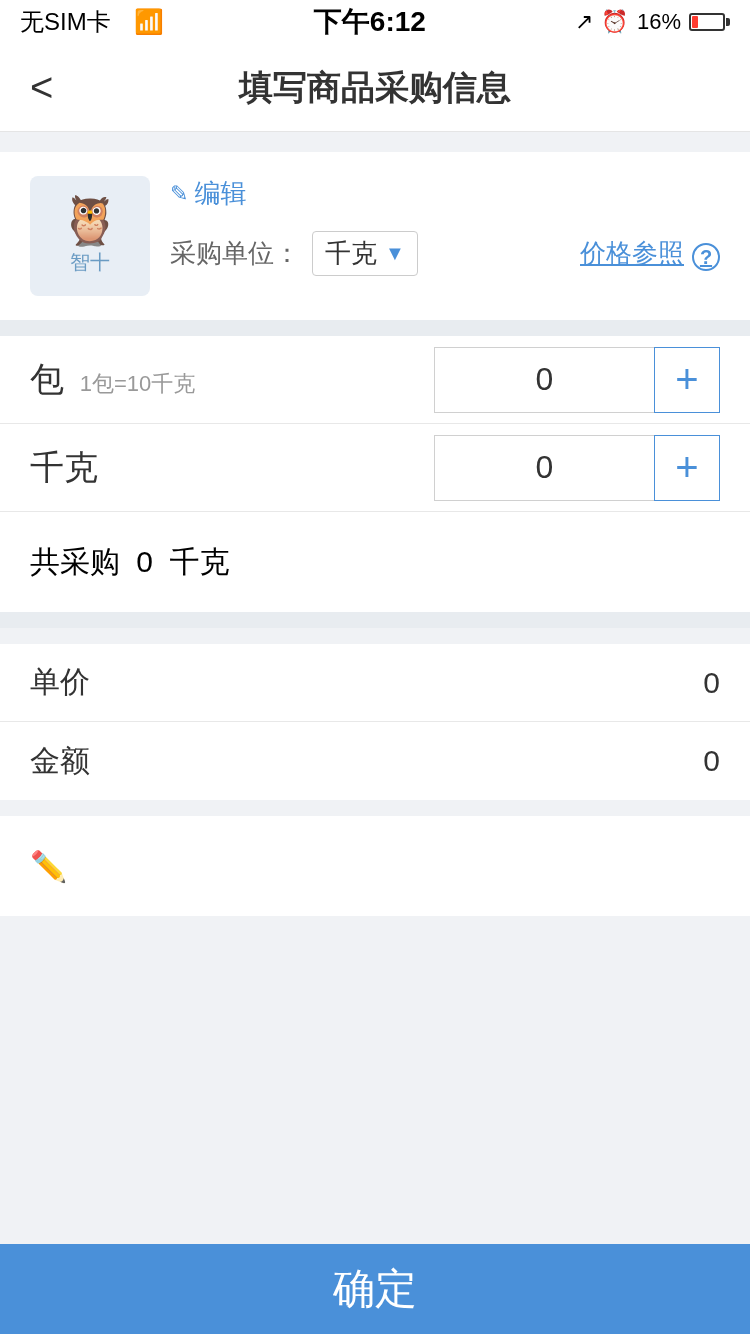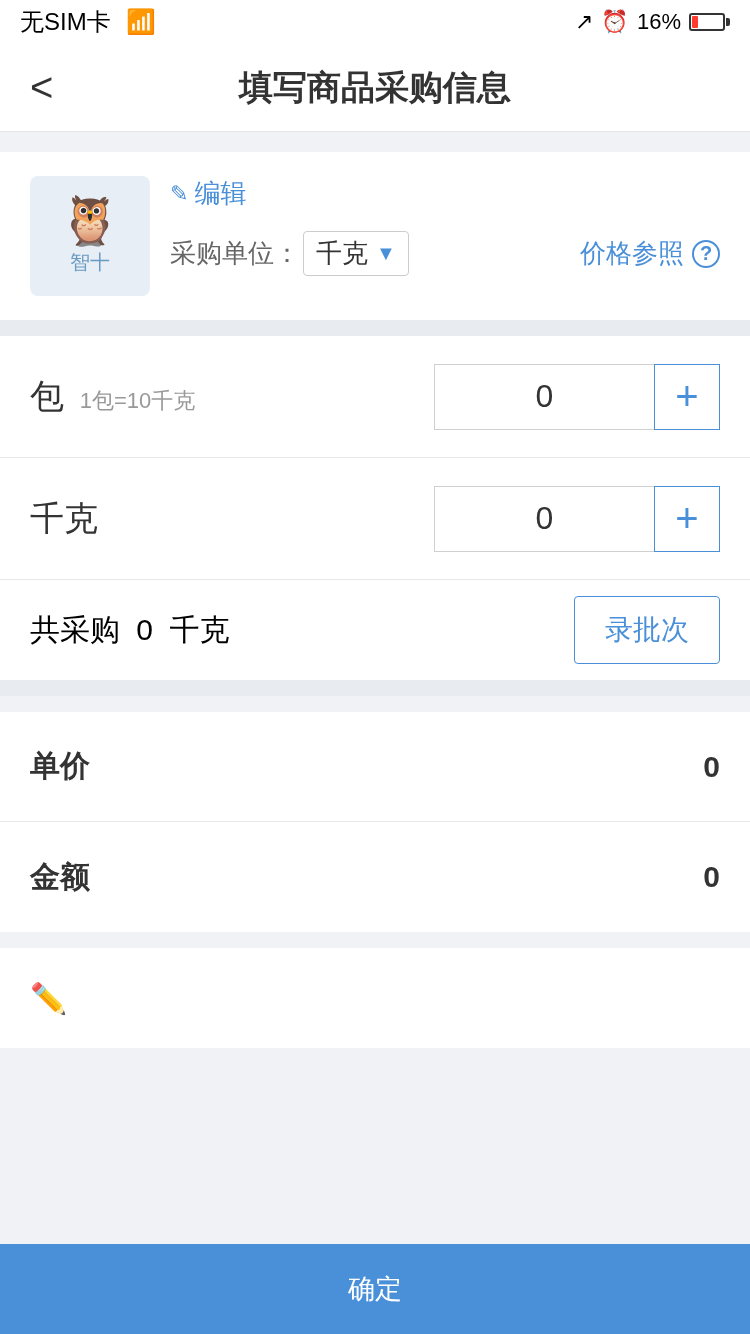--- a/index.html
+++ b/index.html
@@ -19,21 +19,21 @@
       display: flex;
       align-items: center;
       justify-content: space-between;
       padding: 0 20px;
       font-size: 24px;
       font-weight: 500;
     }
     .status-left {
       display: flex;
       align-items: center;
-      gap: 16px;
+      gap: 24px;
     }
     .status-center {
       font-size: 28px;
       font-weight: 600;
     }
     .status-right {
       display: flex;
       align-items: center;
       gap: 8px;
       font-size: 22px;
@@ -154,43 +154,44 @@
     }
     .product-unit-row {
       display: flex;
       align-items: center;
       justify-content: space-between;
       margin-top: 20px;
     }
     .unit-label {
       font-size: 26px;
       color: #666;
-      margin-right: 3px;
+      margin-right: 12px;
     }
     .unit-select {
       display: flex;
       align-items: center;
       border: 1px solid #ccc;
       border-radius: 4px;
       padding: 4px 12px;
       font-size: 26px;
       color: #333;
       background: #fff;
       gap: 8px;
     }
     .unit-arrow {
       color: #4a90d9;
       font-size: 20px;
     }
     .price-ref {
       color: #4a90d9;
       font-size: 26px;
       display: flex;
-      align-items: center;
+      align-items: flex-end;
       gap: 8px;
+      text-decoration: underline;
     }
     .price-ref-icon {
       width: 28px;
       height: 28px;
       border: 2px solid #4a90d9;
       border-radius: 50%;
       display: flex;
       align-items: center;
       justify-content: center;
       font-size: 20px;
@@ -205,21 +206,21 @@
     }
 
     
     .input-section {
       background: #fff;
     }
     .input-row {
       display: flex;
       align-items: center;
       padding: 12px 30px;
-      height: 122px;
+      height: 88px;
       border-bottom: 1px solid #e8e8e8;
     }
     .input-label-block {
       flex: 1;
     }
     .input-label-main {
       font-size: 34px;
       color: #333;
     }
     .input-label-sub {
@@ -283,23 +284,22 @@
     
     .price-section {
       background: #fff;
       margin-top: 16px;
     }
     .price-row {
       display: flex;
       align-items: center;
       justify-content: space-between;
       padding: 0 30px;
-      height: 110px;
+      height: 78px;
       border-bottom: 1px solid #e8e8e8;
-      font-weight: bold;
     }
     .price-row:last-child {
       border-bottom: none;
       text-align: right;
     }
     .price-label {
       font-size: 30px;
       color: #333;
     }
     .price-value {
@@ -340,33 +340,34 @@
       left: 0;
       width: 750px;
       background: #4a90d9;
       height: 90px;
       display: flex;
       align-items: center;
       justify-content: center;
       cursor: pointer;
     }
     .confirm-btn-label {
-      font-size: 27px;
+      font-size: 42px;
       color: #fff;
       font-weight: 500;
     }
   </style>
 </head>
 <body>
 
 <div class="status-bar">
   <div class="status-left">
     <span>无SIM卡</span>
     <span>📶</span>
   </div>
+  <div class="status-center">下午6:12</div>
   <div class="status-right">
     <span>↗</span>
     <span>⏰</span>
     <span>16%</span>
     <span class="battery-icon">
       <span class="battery-body">
         <span class="battery-fill"></span>
       </span>
       <span class="battery-tip"></span>
     </span>
@@ -433,21 +434,20 @@
     </div>
   </div>
 </div>
 
 <div class="total-row">
   <span class="total-text">
     <span>共采购</span>
     <span style="margin:0 8px;">0</span>
     <span>千克</span>
   </span>
-  <button class="batch-btn">录批次</button>
 </div>
 
 <div class="section-divider"></div>
 
 <div class="price-section">
   <div class="price-row">
     <span class="price-label">单价</span>
     <span class="price-value">0</span>
   </div>
   <div class="price-row">

